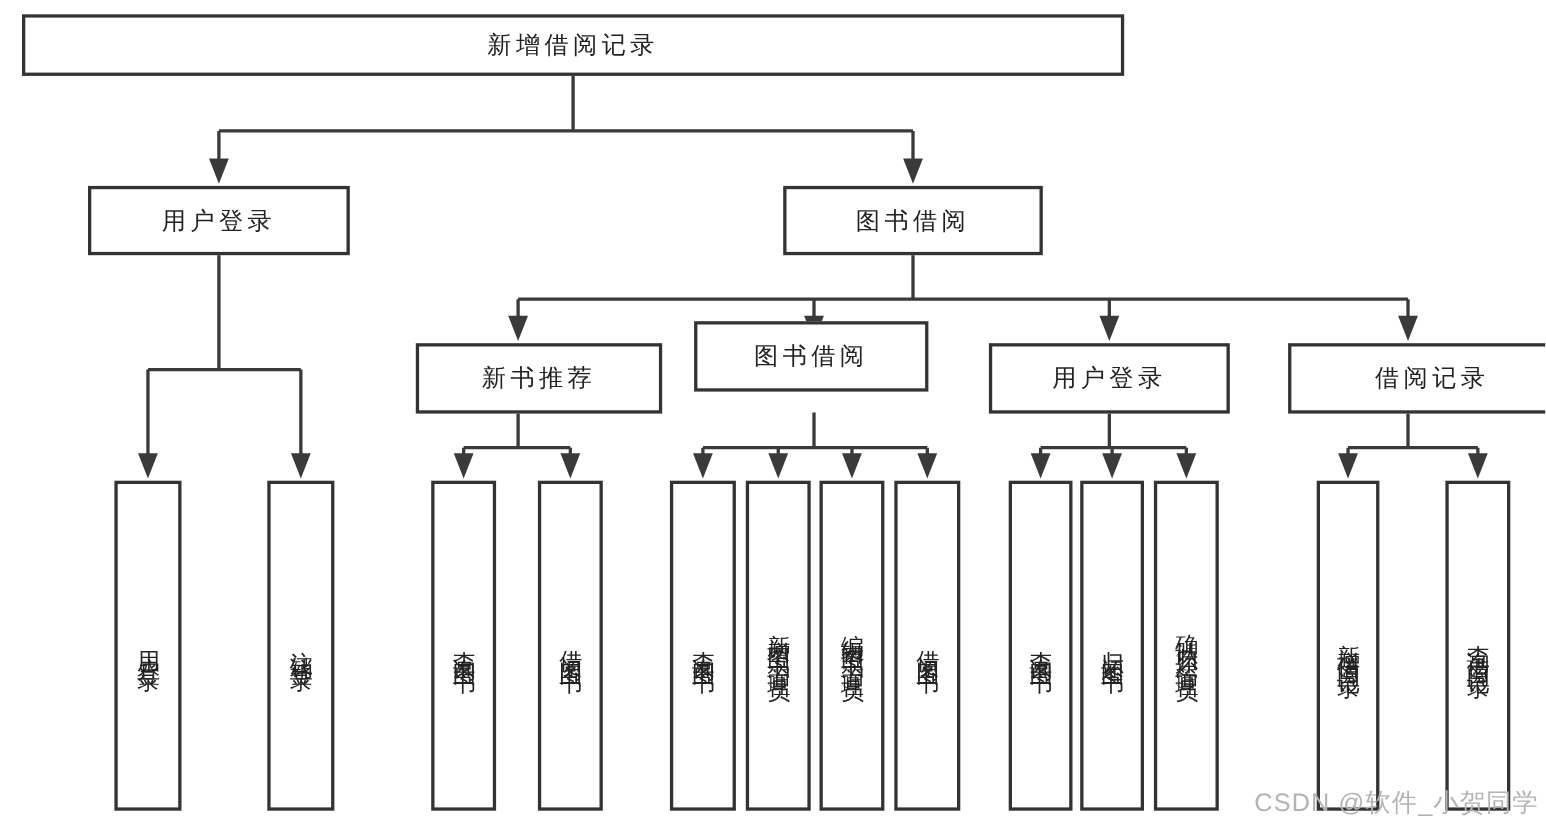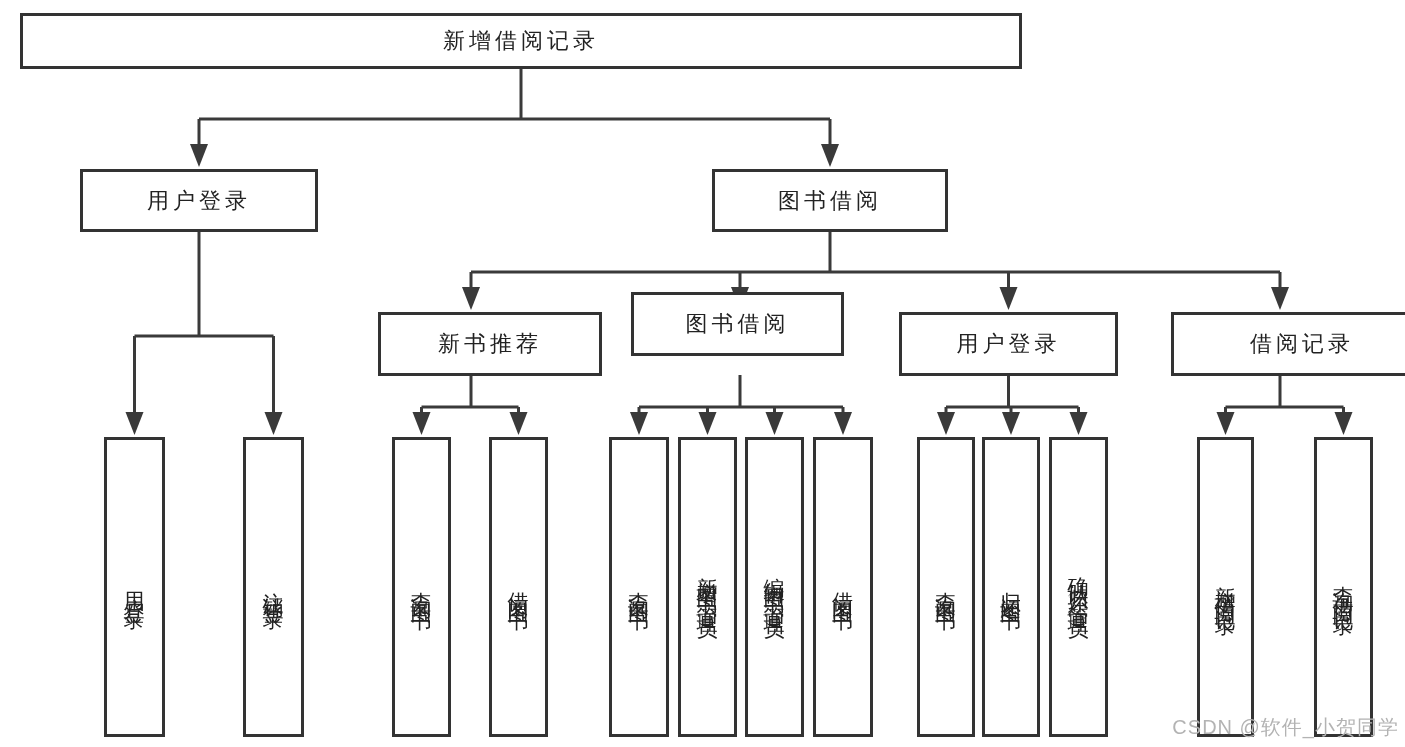--- a/index.html
+++ b/index.html
@@ -43,21 +43,21 @@
     font-size: 21px;
     color: #222222;
     letter-spacing: 6px;
     line-height: 1;
     z-index: 2;
   }
   .watermark {
     position: absolute;
     right: 6px;
     top: 714px;
-    font-size: 20px;
+    font-size: 23px;
     color: #b3b3b3;
     letter-spacing: 1px;
     z-index: 5;
     white-space: nowrap;
   }
 </style>
 </head>
 <body>
 
 <div class="canvas">

